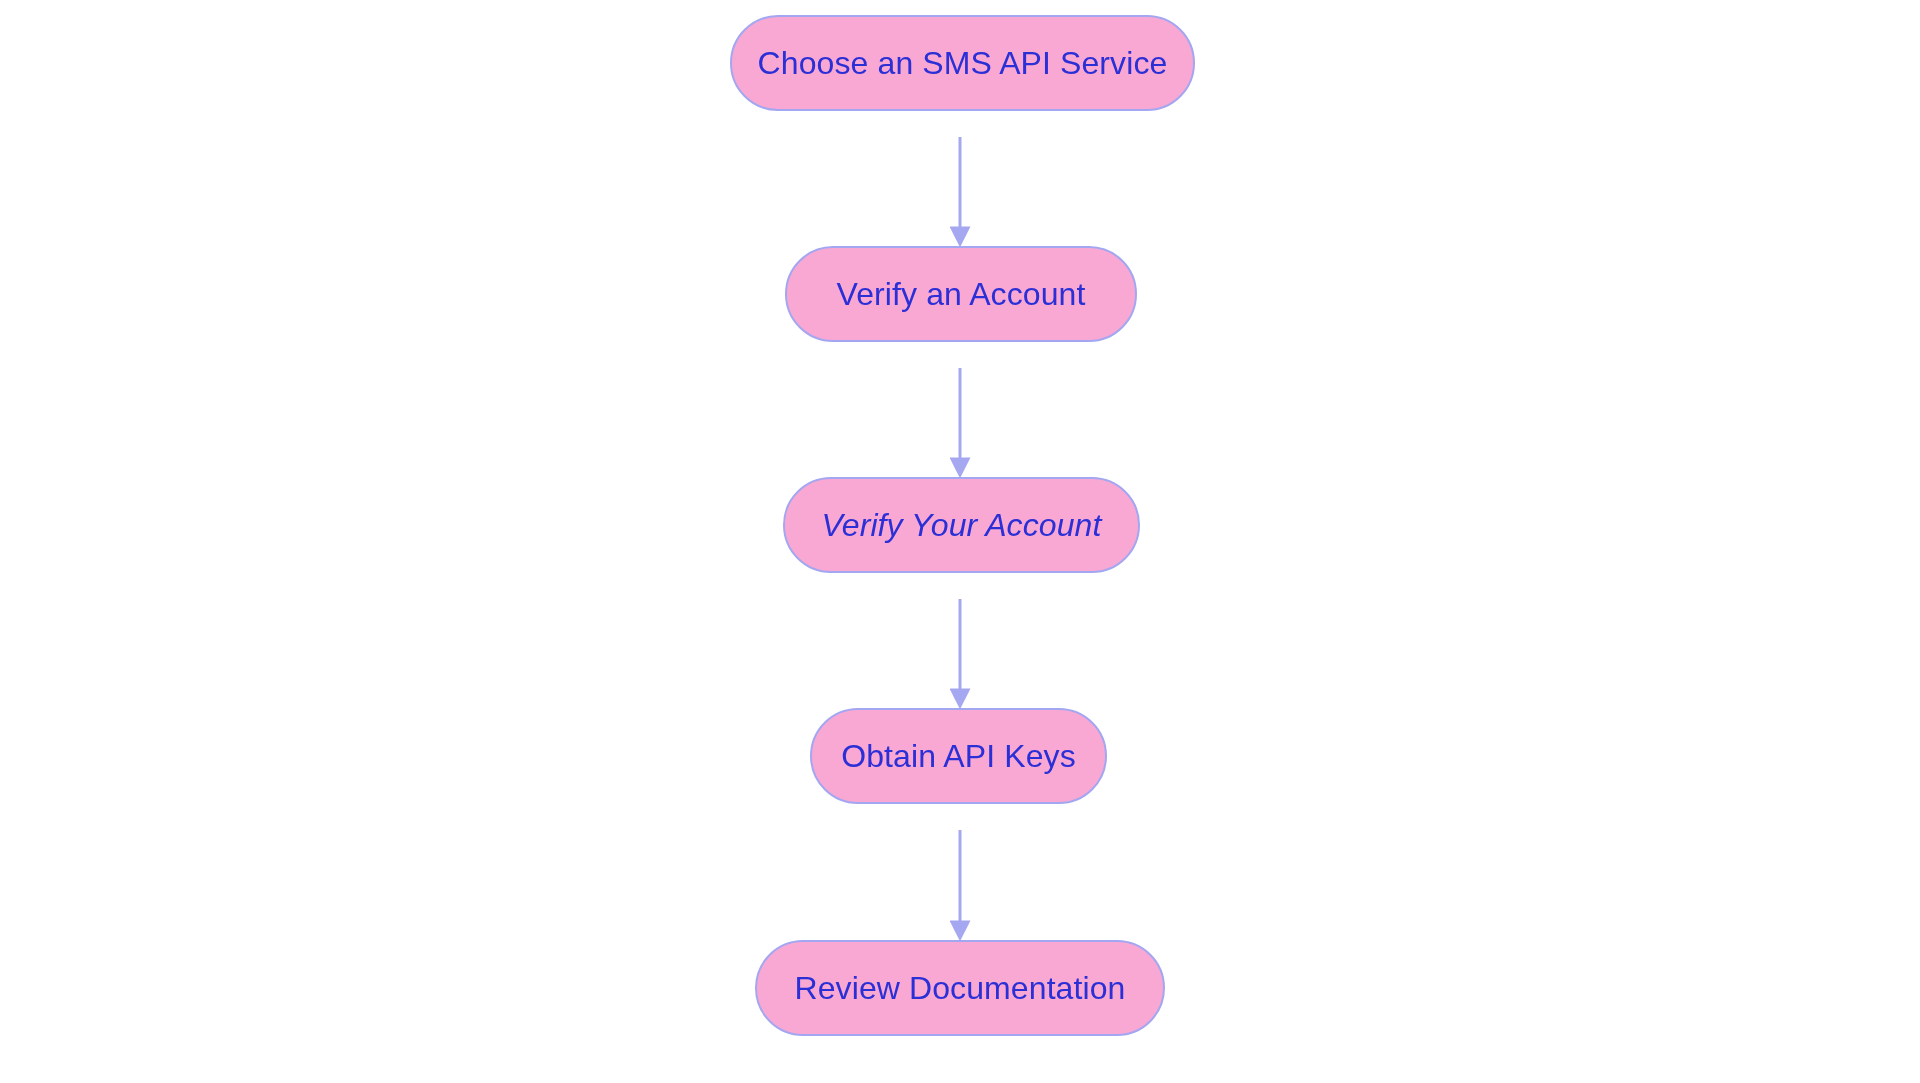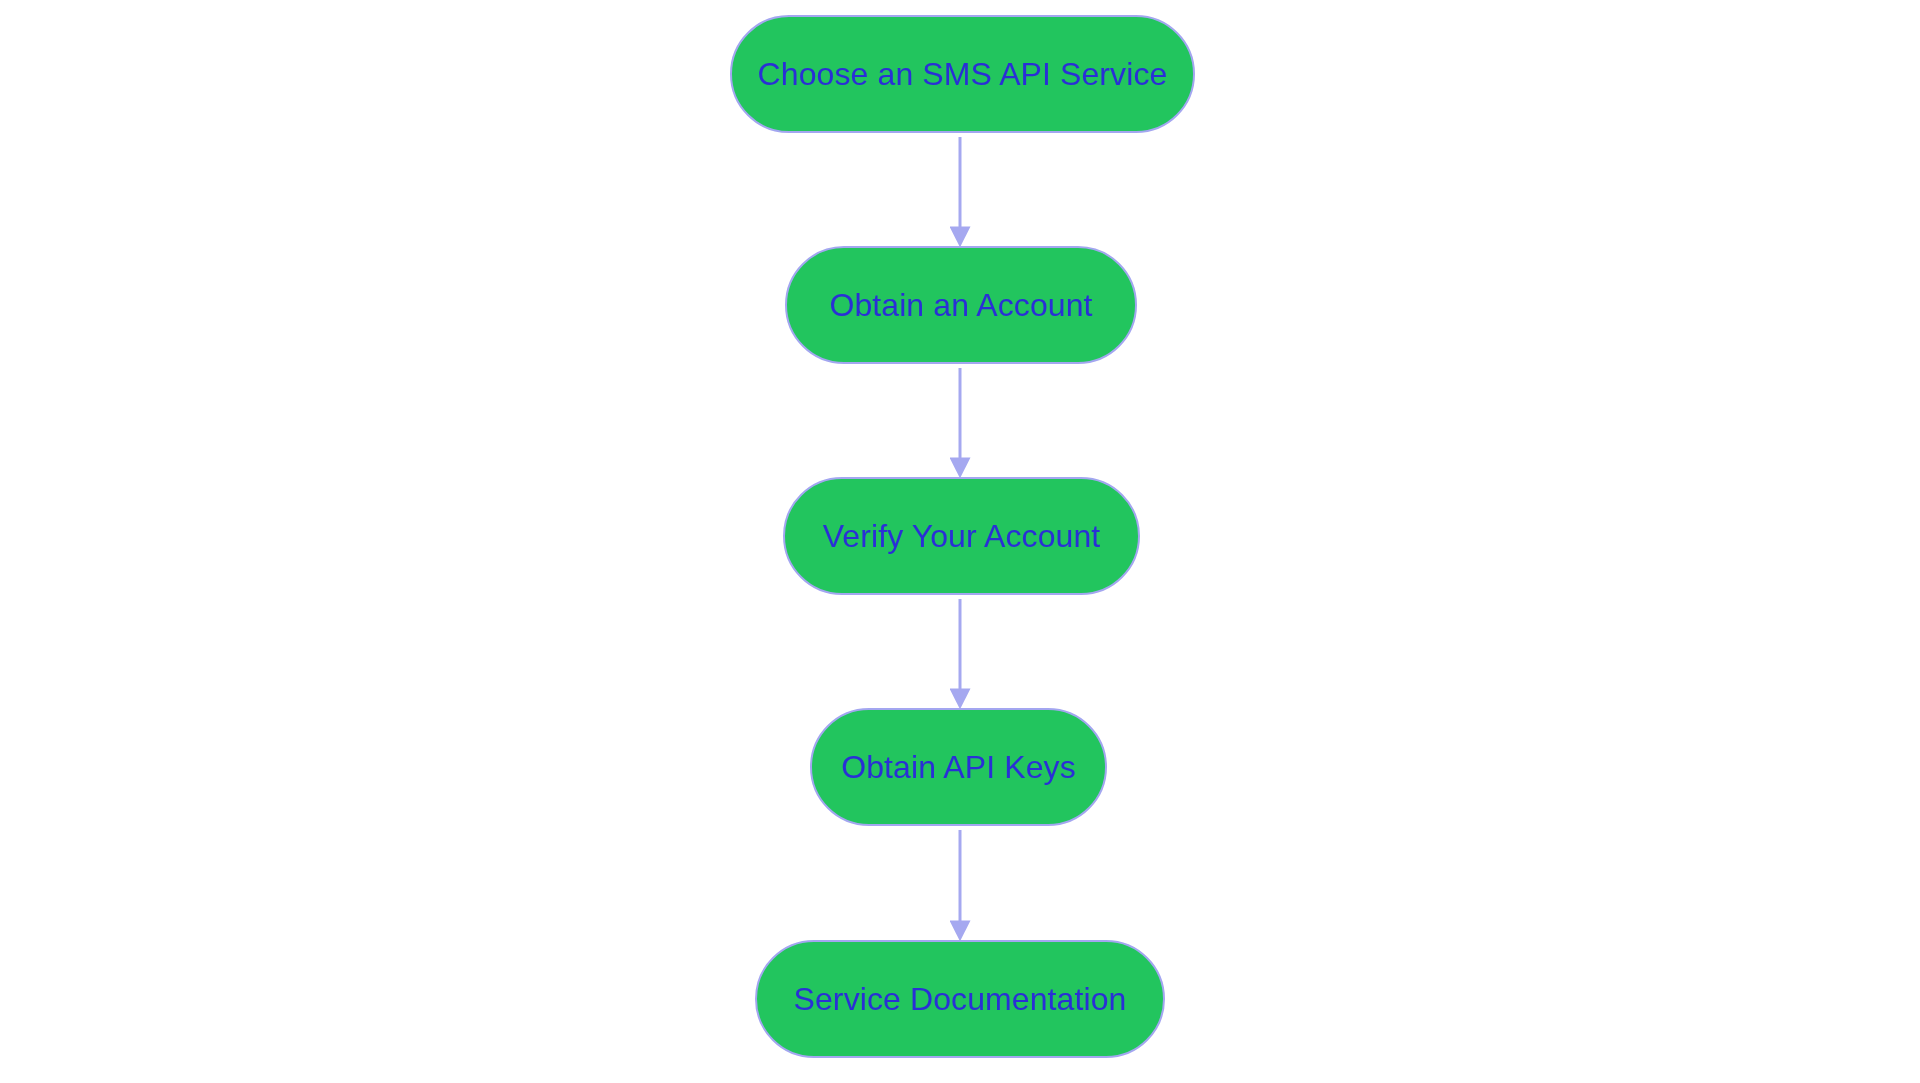--- a/index.html
+++ b/index.html
@@ -34,38 +34,38 @@
     left: 0;
     width: 1920px;
     height: 1083px;
   }
   .flow-node {
     position: absolute;
     box-sizing: border-box;
     display: flex;
     align-items: center;
     justify-content: center;
-    background: #22c55e;
+    background: #f9a8d4;
     border: 2px solid #a3a6f0;
     border-radius: 999px;
-    height: 118px;
+    height: 96px;
   }
   .flow-node .node-label {
     color: #2a2fd6;
     font-size: 32px;
     font-weight: 400;
     letter-spacing: 0.1px;
     line-height: 1;
     white-space: nowrap;
     font-family: "Liberation Sans", "DejaVu Sans", sans-serif;
   }
   
   #node-0 { left: 730px; top: 15px;  width: 465px; }
   #node-1 { left: 785px; top: 246px; width: 352px; }
-  #node-2 { left: 783px; top: 477px; width: 357px; }
+  #node-2 { left: 783px; top: 477px; width: 357px; font-style: italic; }
   #node-3 { left: 810px; top: 708px; width: 297px; text-align: center; }
   #node-4 { left: 755px; top: 940px; width: 410px; }
 </style>
 </head>
 <body>
 
 <div id="flow-canvas">
 
   <svg id="flow-svg" viewBox="0 0 1920 1083" xmlns="http://www.w3.org/2000/svg">
     <defs>
@@ -91,29 +91,29 @@
     </g>
   </svg>
 
   <div class="node-layer">
 
     <div class="flow-node" id="node-0">
       <span class="node-label">Choose an SMS API Service</span>
     </div>
 
     <div class="flow-node" id="node-1">
-      <span class="node-label">Obtain an Account</span>
+      <span class="node-label">Verify an Account</span>
     </div>
 
     <div class="flow-node" id="node-2">
       <span class="node-label">Verify Your Account</span>
     </div>
 
     <div class="flow-node" id="node-3">
       <span class="node-label">Obtain API Keys</span>
     </div>
 
     <div class="flow-node" id="node-4">
-      <span class="node-label">Service Documentation</span>
+      <span class="node-label">Review Documentation</span>
     </div>
 
   </div>
 </div>
 
 </body></html>

